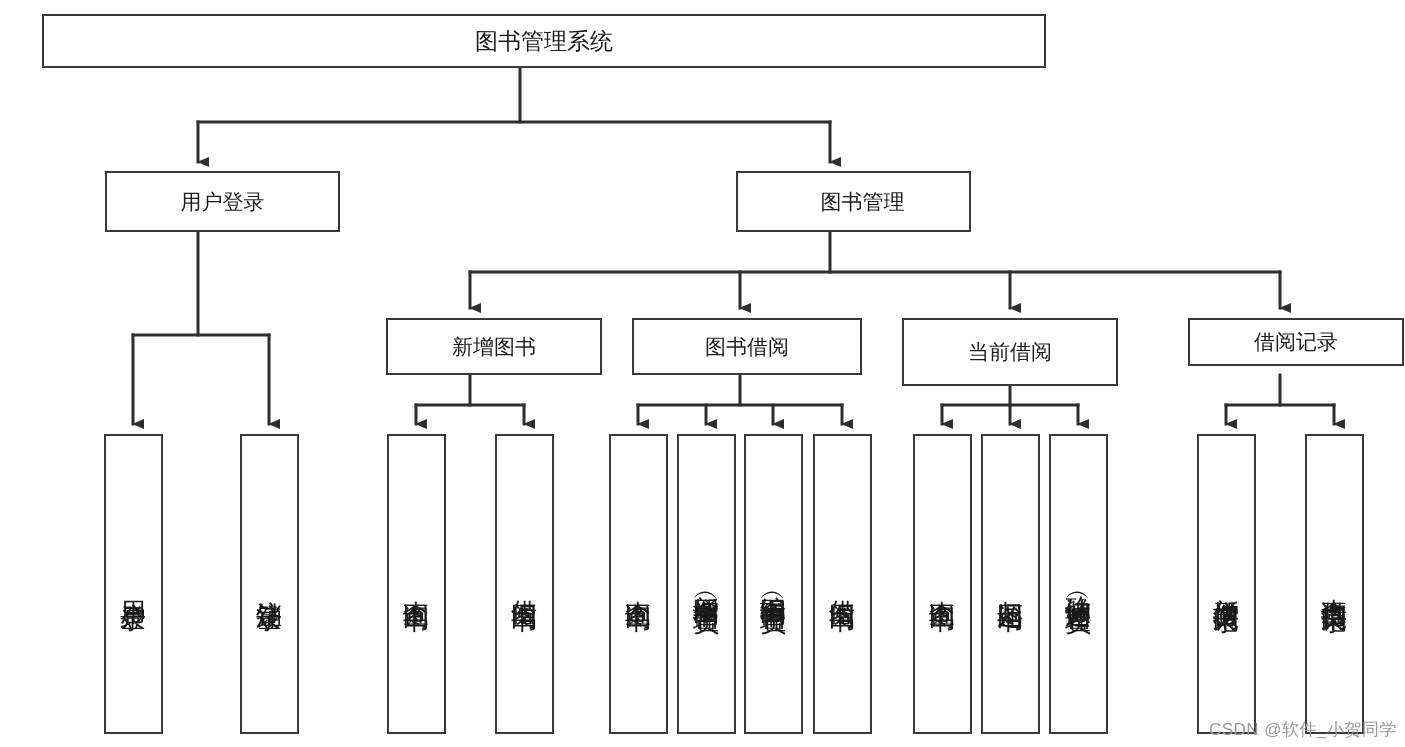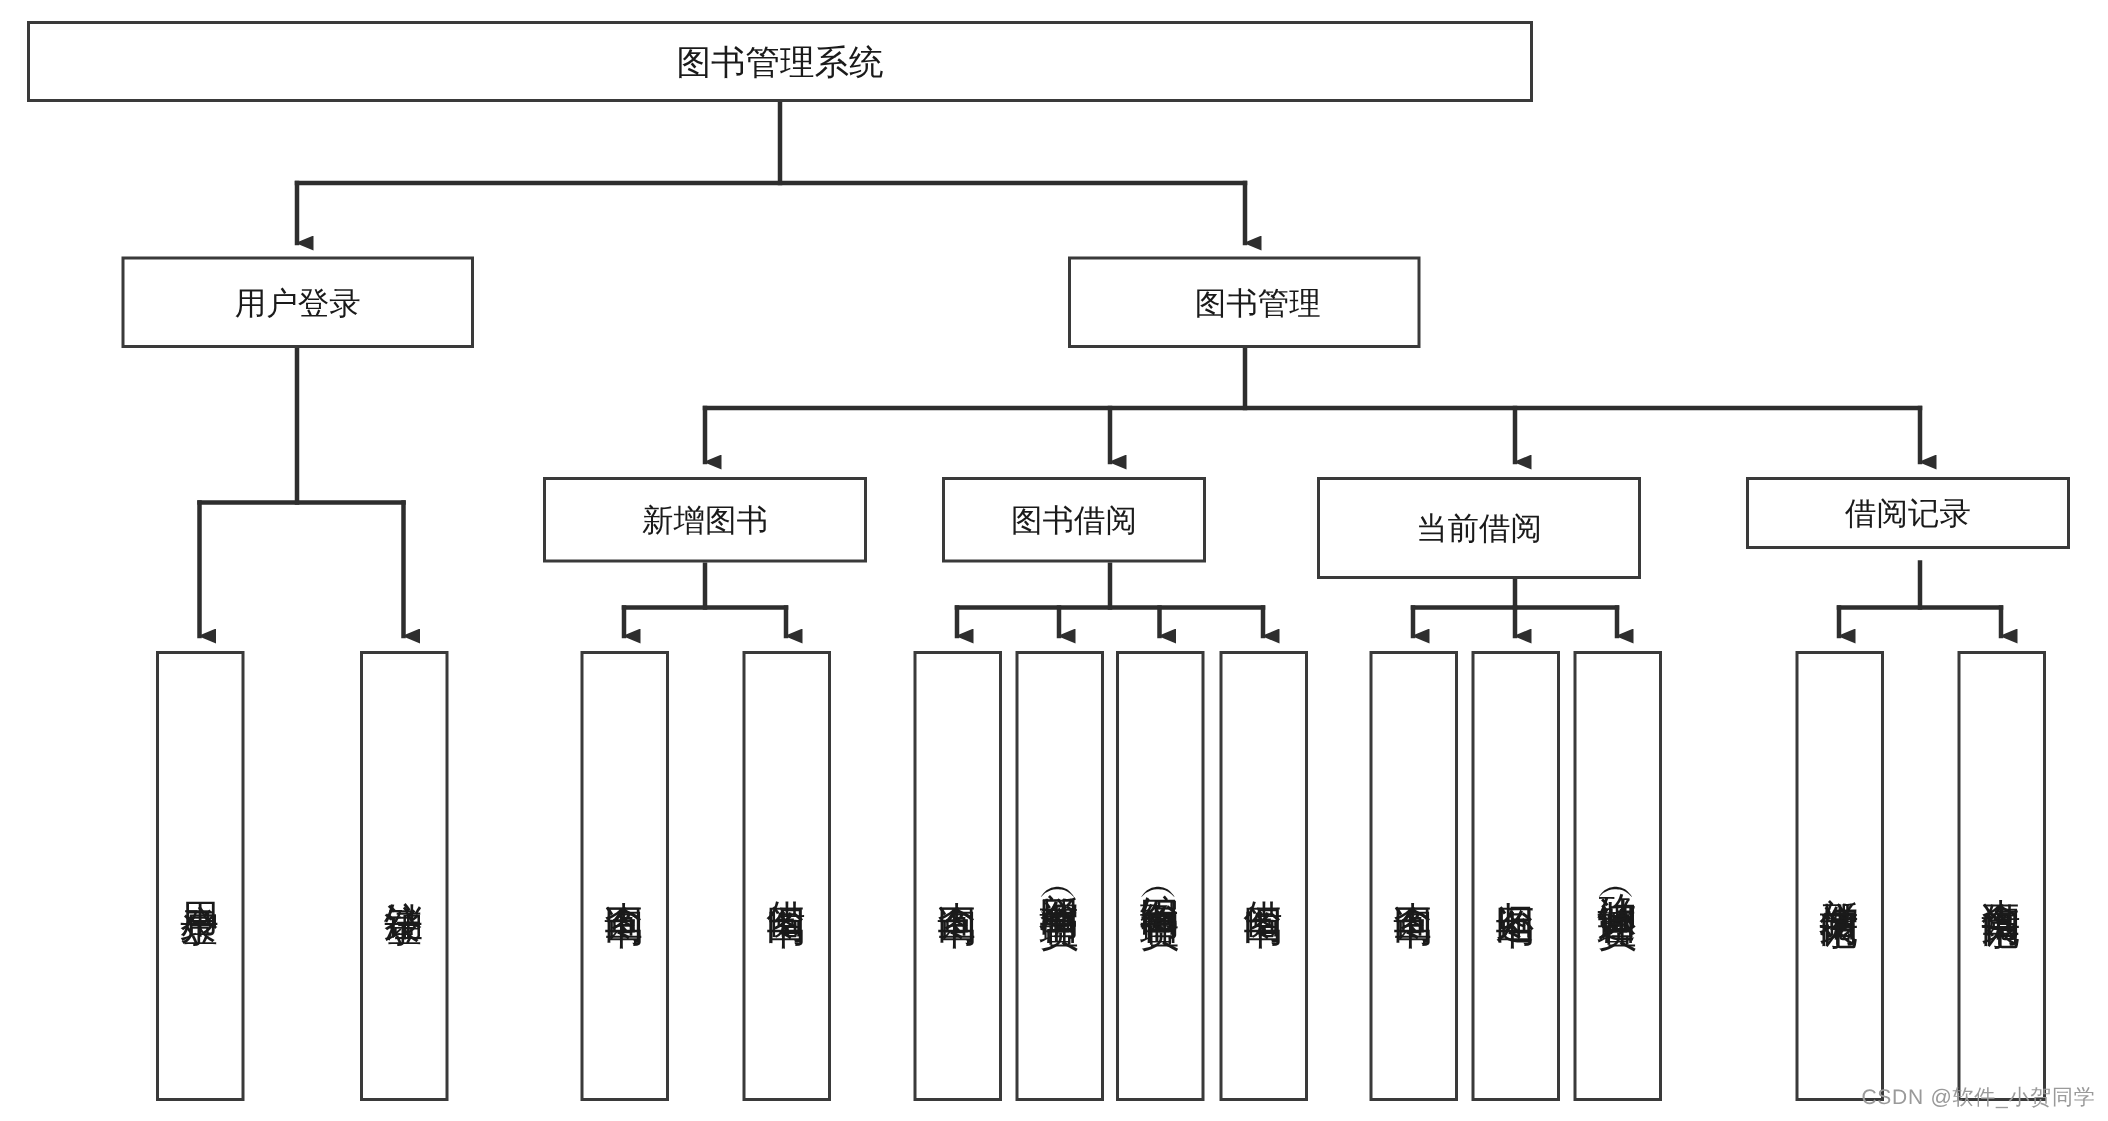--- a/index.html
+++ b/index.html
@@ -14,20 +14,21 @@
 
   .node{
     position:absolute;
     box-sizing:border-box;
     background:#ffffff;
     border:2px solid #3a3a3a;
     display:flex;
     align-items:center;
     justify-content:center;
     color:#1a1a1a;
+    margin-left:24px;
   }
   .node.root{font-size:23px;}
   .node.l2{font-size:21px;}
   .node.l3{font-size:21px;}
 
   .leaf{
     position:absolute;
     box-sizing:border-box;
     background:#ffffff;
     border:2px solid #3a3a3a;
@@ -43,21 +44,21 @@
     line-height:1.08;
     letter-spacing:2px;
     color:#1a1a1a;
     white-space:nowrap;
   }
 
   #watermark{
     position:absolute;
     right:8px;
     bottom:6px;
-    font-size:14px;
+    font-size:17px;
     color:#9a9a9a;
     letter-spacing:0.5px;
     white-space:nowrap;
     pointer-events:none;
   }
 </style>
 </head>
 <body>
 
 <div id="stage">
@@ -113,21 +114,21 @@
       <path d="M1334,405 L1334,424" marker-end="url(#arrow)"></path>
     </g>
   </svg>
 
   <div class="node root" style="left:18px;top:14px;width:1004px;height:54px;">图书管理系统</div>
 
   <div class="node l2" style="left:81px;top:171px;width:235px;height:61px;">用户登录</div>
   <div class="node l2" style="left:712px;top:171px;width:235px;height:61px;padding-left:18px;">图书管理</div>
 
   <div class="node l3" style="left:362px;top:318px;width:216px;height:57px;">新增图书</div>
-  <div class="node l3" style="left:628px;top:318px;width:176px;height:57px;">图书借阅</div>
+  <div class="node l3" style="left:608px;top:318px;width:230px;height:57px;">图书借阅</div>
   <div class="node l3" style="left:878px;top:318px;width:216px;height:68px;">当前借阅</div>
   <div class="node l3" style="left:1164px;top:318px;width:216px;height:48px;font-family:Liberation Mono, monospace;">借阅记录</div>
 
   <div class="leaf" style="left:104px;top:434px;width:59px;height:300px;">
     <span class="vtext">用户登录</span>
   </div>
   <div class="leaf" style="left:240px;top:434px;width:59px;height:300px;">
     <span class="vtext">注销登录</span>
   </div>
 

